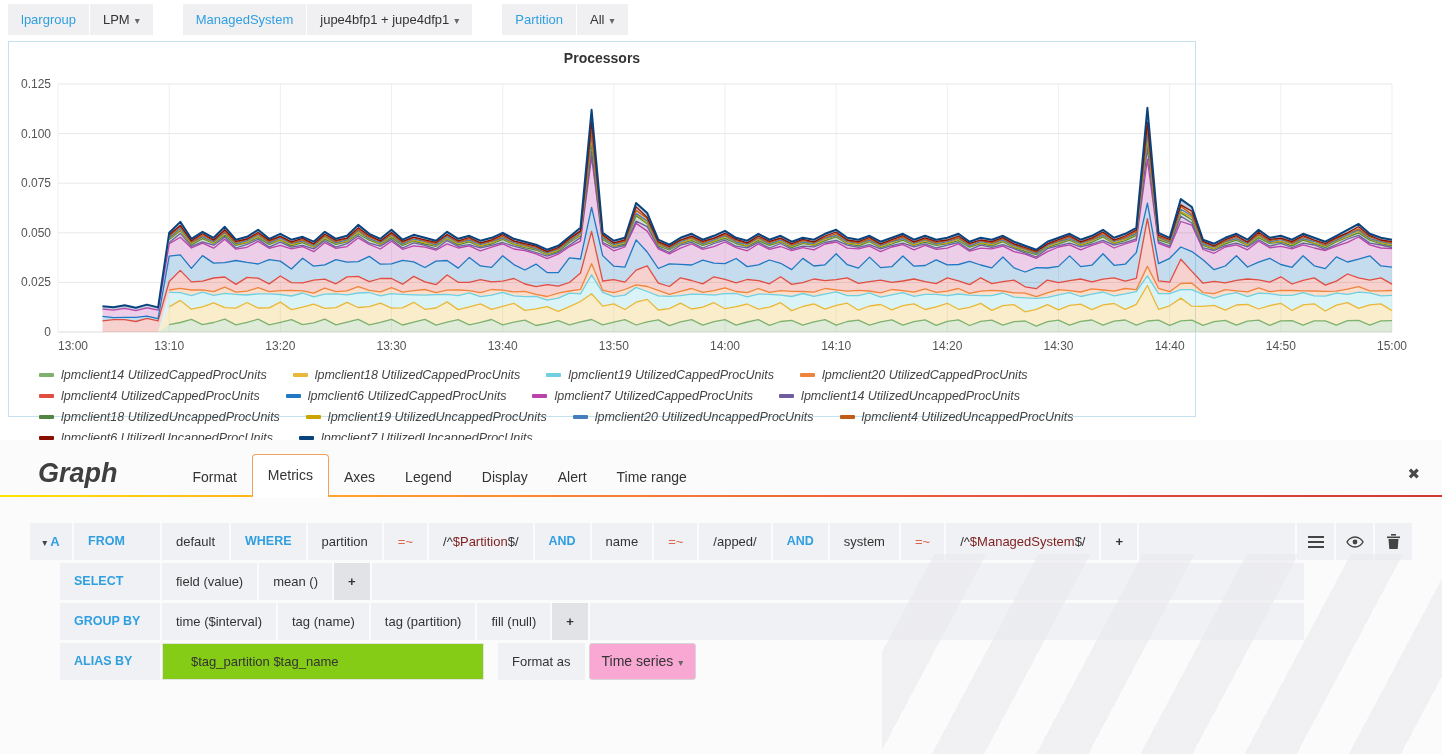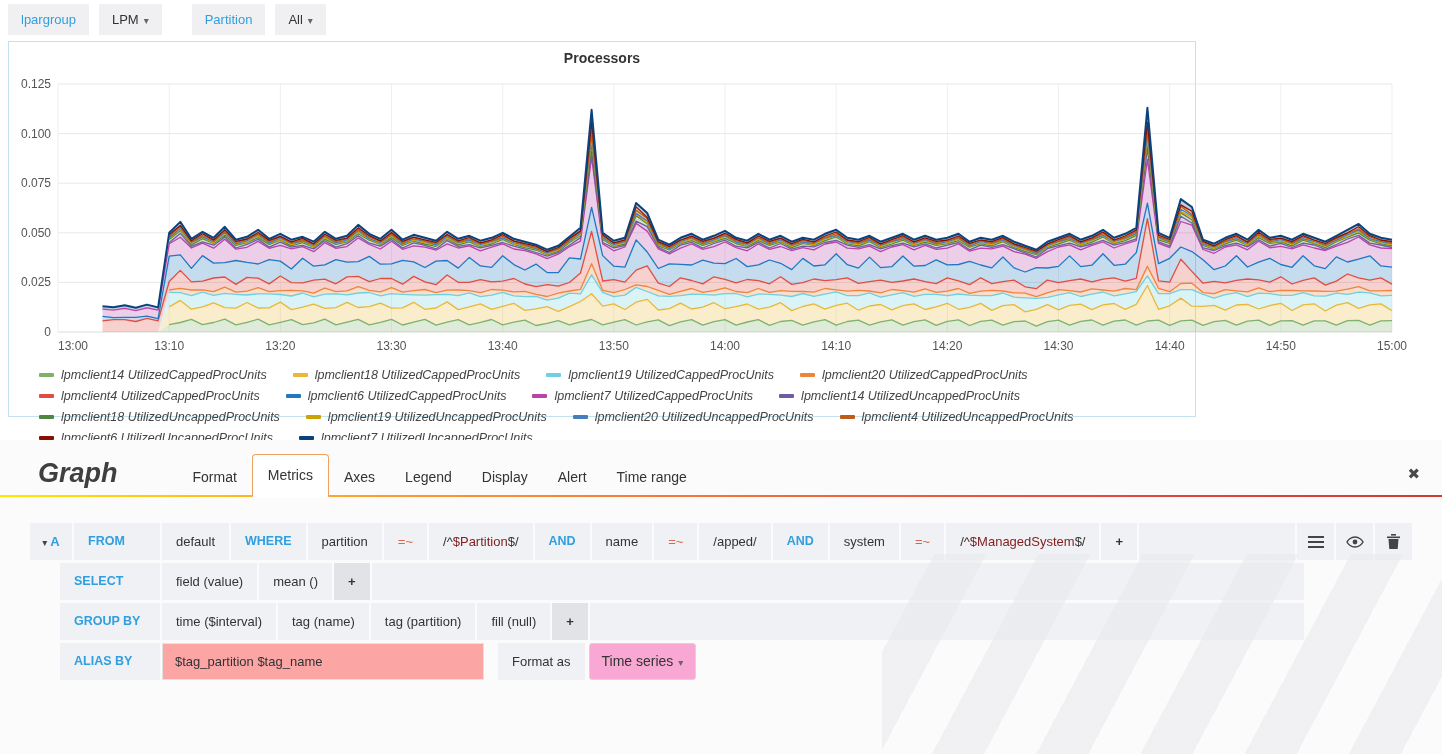--- a/index.html
+++ b/index.html
@@ -1,20 +1,20 @@
 <!DOCTYPE html>
 <html><head>
 <meta charset="utf-8">
 <style>
   * { box-sizing: border-box; margin: 0; padding: 0; }
   html,body { width:1442px; height:754px; background:#fff; font-family:"Liberation Sans",sans-serif; color:#333; overflow:hidden; }
 
   
   .topbar { display:flex; align-items:center; gap:30px; padding:4px 8px 6px 8px; height:40px; }
-  .tv-group { display:flex; gap:10px; }
+  .tv-group { display:flex; gap:1px; }
   .tv-pill { background:#f0f0f2; height:31px; line-height:31px; padding:0 13px; font-size:13px; cursor:pointer; }
   .tv-label { color:#2f9fe0; }
   .tv-value { color:#333; }
   .caret { color:#666; font-size:10px; margin-left:5px; }
 
   
   .panel { position:absolute; left:8px; top:41px; width:1188px; height:376px; background:#fff; border:1px solid #c3e1ee; }
   .panel-title { text-align:center; font-size:14px; font-weight:bold; color:#333; padding-top:8px; height:28px; }
   .chart-wrap { width:1424px; height:292px; }
   svg text { font-family:"Liberation Sans",sans-serif; }
@@ -43,30 +43,34 @@
   .pill.plus { font-weight:bold; color:#333; padding:0 14px; }
   .pill.plus.dark { background:#e2e3e6; }
   .pill.filler { flex:1; cursor:default; margin-right:0; }
   .rx-var { color:#7f1d1d; }
   .refpill { width:42px; text-align:center; padding:0; }
   .refpill .caret { margin:0 3px 0 0; color:#444; }
   .refpill b { color:#2f9fe0; font-size:13px; }
   .icon-pill { width:37px; padding:0; margin-left:2px; margin-right:0; display:flex; align-items:center; justify-content:center; background:#f0f1f4; cursor:pointer; }
   .row-right-gap { width:108px; }
 
-  .alias-input { height:37px; width:322px; border:1px solid #e3e3e3; background:#fca5a5; padding:0 12px; font-size:13px; color:#333; margin-right:14px; font-family:"Liberation Sans",sans-serif; }
+  .alias-input { height:37px; width:322px; border:1px solid #e3e3e3; background:#84cc16; padding:0 28px; font-size:13px; color:#333; margin-right:14px; font-family:"Liberation Sans",sans-serif; }
   .fmt-select { height:37px; line-height:35px; background:#f9a8d4; border:1px solid #d6d6d6; border-radius:3px; padding:0 12px; font-size:14px; margin-left:2px; cursor:pointer; }
 </style>
 </head>
 <body>
 
 <div class="topbar">
     <div class="tv-group">
       <div class="tv-pill tv-label">lpargroup</div>
       <div class="tv-pill tv-value"><span>LPM</span><span class="caret">▾</span></div>
+    </div>
+    <div class="tv-group">
+      <div class="tv-pill tv-label">ManagedSystem</div>
+      <div class="tv-pill tv-value"><span>jupe4bfp1 + jupe4dfp1</span><span class="caret">▾</span></div>
     </div>
     <div class="tv-group">
       <div class="tv-pill tv-label">Partition</div>
       <div class="tv-pill tv-value"><span>All</span><span class="caret">▾</span></div>
     </div>
   </div>
 
 <div class="panel">
   <div class="panel-title">Processors</div>
   <div class="chart-wrap">

